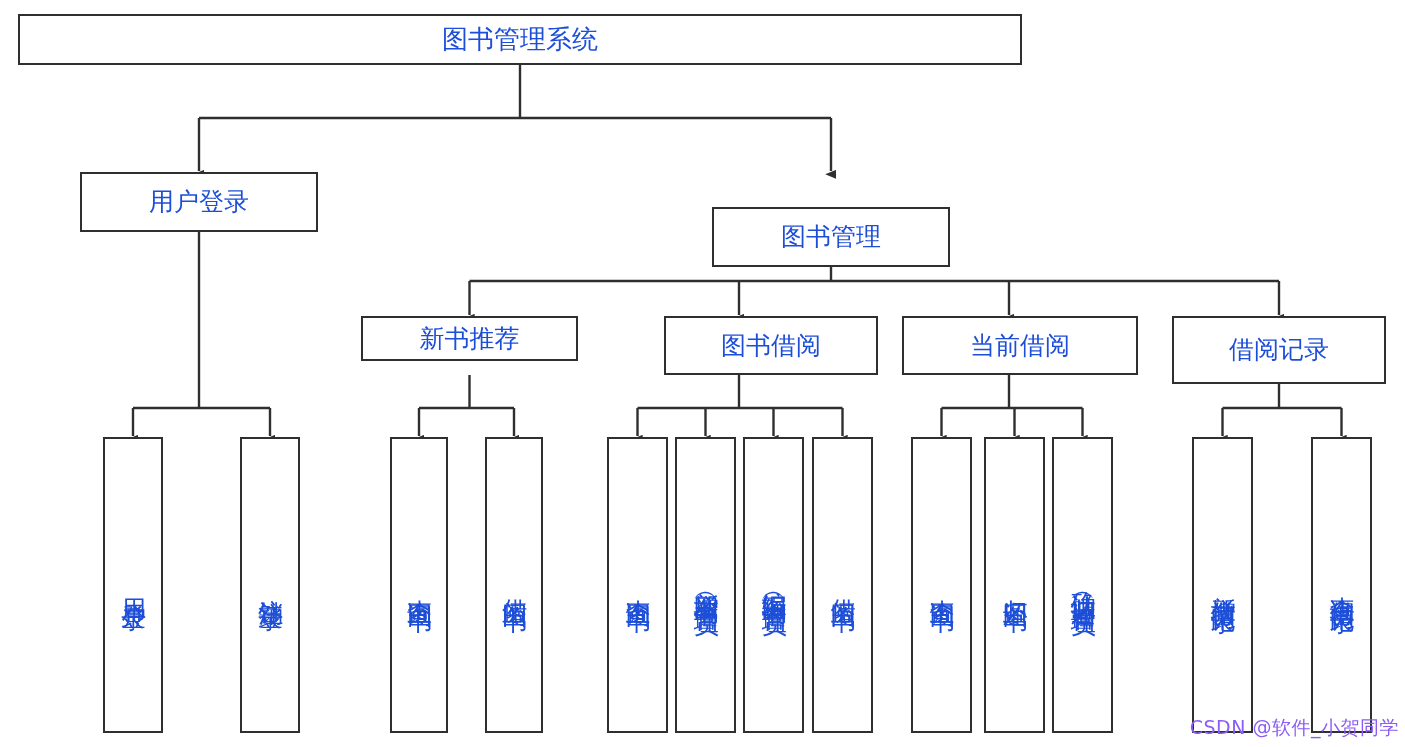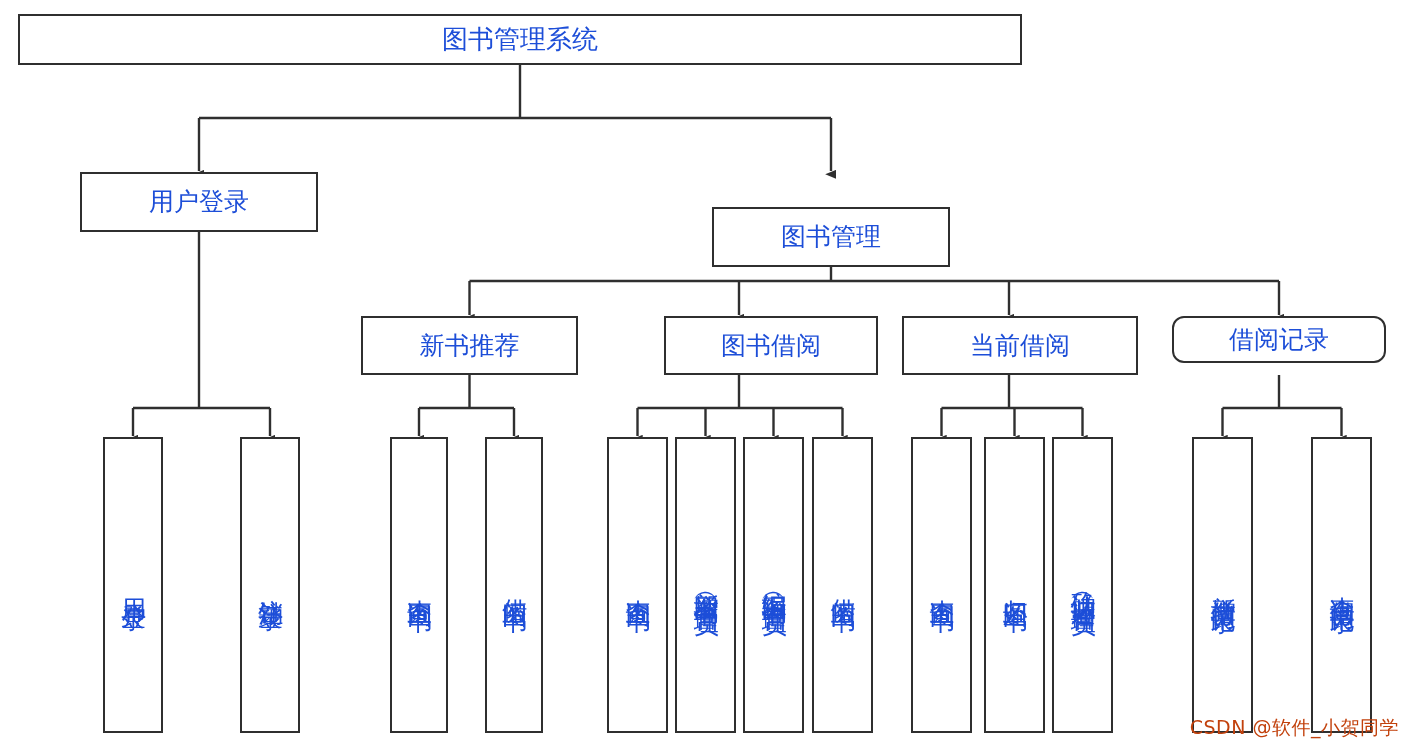--- a/index.html
+++ b/index.html
@@ -60,21 +60,21 @@
     line-height: 1.05;
     letter-spacing: 3px;
     white-space: nowrap;
     max-height: 100%;
   }
   #watermark {
     position: absolute;
     right: 6px;
     bottom: 6px;
     font-size: 19px;
-    color: #c2410c;
+    color: #8b5cf6;
     letter-spacing: 0.5px;
     white-space: nowrap;
     user-select: none;
   }
 </style>
 </head>
 <body>
 
 <div id="canvas">
 
@@ -124,30 +124,30 @@
   <div id="nodes">
       <div class="node horiz root" style="left: 18px; top: 14px; width: 1004px; height: 51px;">
         <div class="node-label">图书管理系统</div>
       </div>
       <div class="node horiz" style="left: 80px; top: 172px; width: 238px; height: 60px;">
         <div class="node-label">用户登录</div>
       </div>
       <div class="node horiz" style="left: 712px; top: 172px; width: 238px; height: 60px; margin-top: 35px;">
         <div class="node-label">图书管理</div>
       </div>
-      <div class="node horiz" style="left: 361px; top: 316px; width: 217px; height: 59px;">
+      <div class="node horiz" style="left: 361px; top: 316px; width: 217px; height: 45px;">
         <div class="node-label">新书推荐</div>
       </div>
       <div class="node horiz" style="left: 632px; top: 316px; width: 214px; height: 59px; margin-left: 32px;">
         <div class="node-label">图书借阅</div>
       </div>
       <div class="node horiz" style="left: 902px; top: 316px; width: 236px; height: 59px;">
         <div class="node-label">当前借阅</div>
       </div>
-      <div class="node horiz" style="left: 1172px; top: 316px; width: 214px; height: 47px; border-radius: 12px;">
+      <div class="node horiz" style="left: 1172px; top: 316px; width: 214px; height: 68px;">
         <div class="node-label">借阅记录</div>
       </div>
       <div class="node vert" style="left: 103px; top: 437px; width: 60px; height: 296px;">
         <div class="node-label">用户登录</div>
       </div>
       <div class="node vert" style="left: 240px; top: 437px; width: 60px; height: 296px;">
         <div class="node-label">注销登录</div>
       </div>
       <div class="node vert" style="left: 390px; top: 437px; width: 58px; height: 296px;">
         <div class="node-label">查询图书</div>

